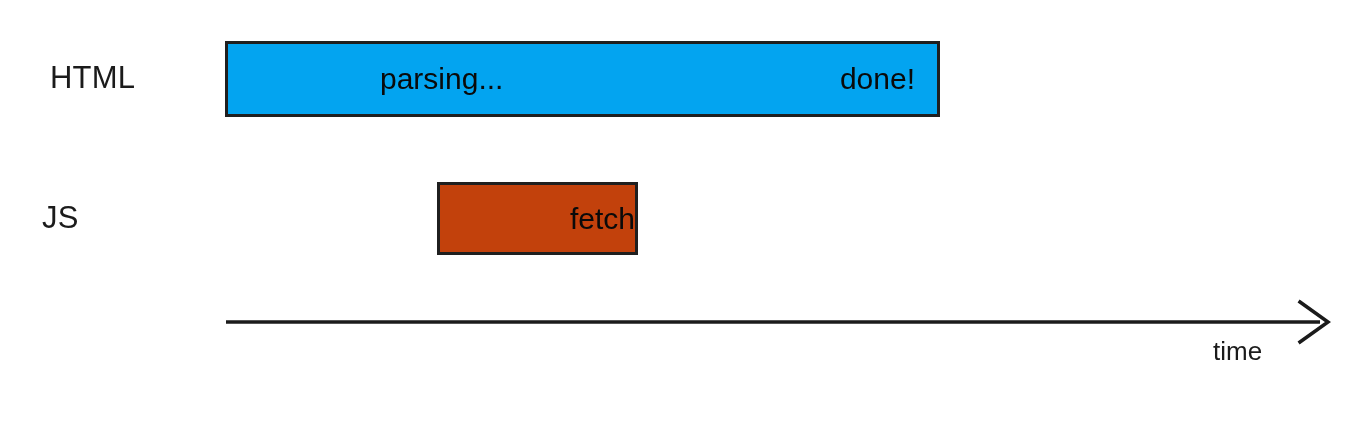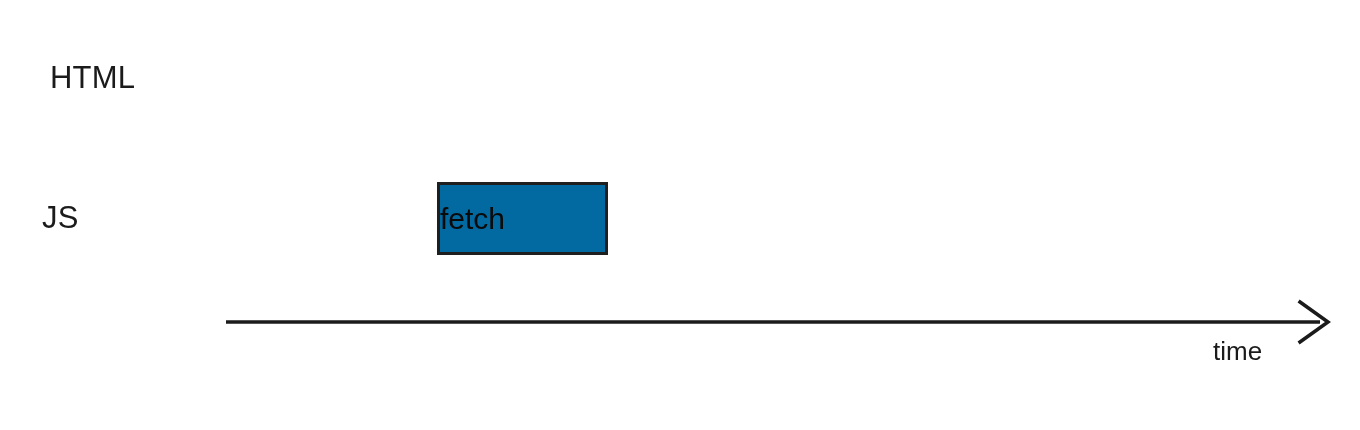--- a/index.html
+++ b/index.html
@@ -69,24 +69,24 @@
     padding: 0 22px;
   }
   #bar-html .bar-text.left {
     margin-left: 130px;
   }
 
   
   #bar-fetch {
     left: 437px;
     top: 182px;
-    width: 171px;
+    width: 201px;
     height: 73px;
-    background: #0369a1;
-    justify-content: flex-start;
+    background: #c2410c;
+    justify-content: flex-end;
   }
 
   
   #bar-execute {
     left: 937px;
     top: 181px;
     width: 360px;
     height: 74px;
     background: #FD8603;
     justify-content: center;
@@ -111,20 +111,24 @@
     white-space: nowrap;
   }
 </style>
 </head>
 <body>
 
 <div class="canvas">
 
   <div class="row-label" id="label-html">HTML</div>
 
+  <div class="bar" id="bar-html">
+    <span class="bar-text left">parsing...</span>
+    <span class="bar-text right">done!</span>
+  </div>
 
   <div class="row-label" id="label-js">JS</div>
 
   <div class="bar" id="bar-fetch">
     <span class="bar-text">fetch</span>
   </div>
 
 
   <svg id="time-axis" viewBox="0 0 1360 430">
     <line x1="226" y1="322" x2="1320" y2="322" stroke="#1b1b1b" stroke-width="3.5"></line>

